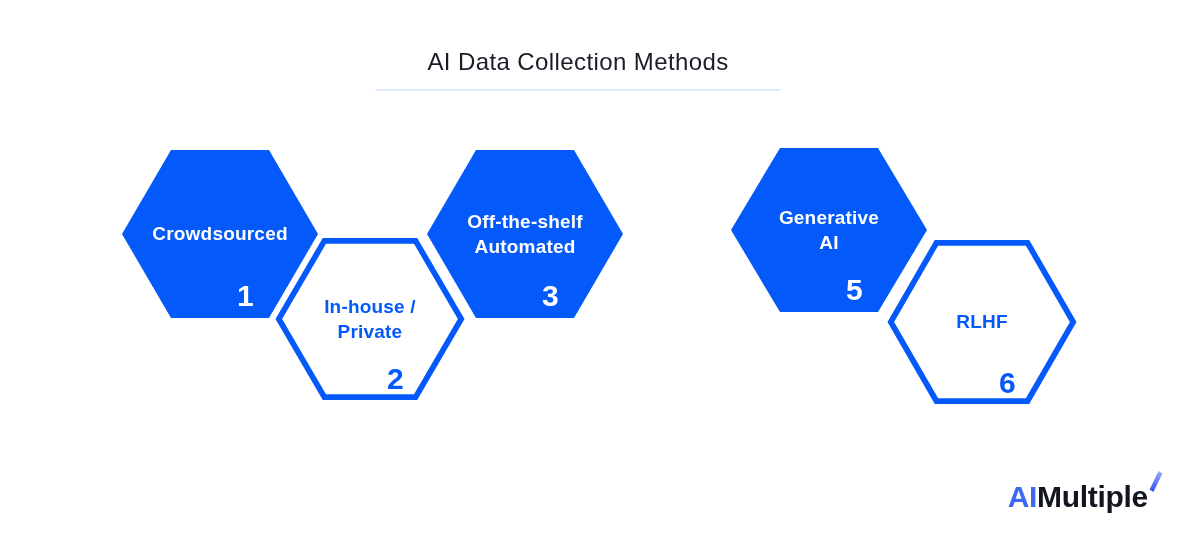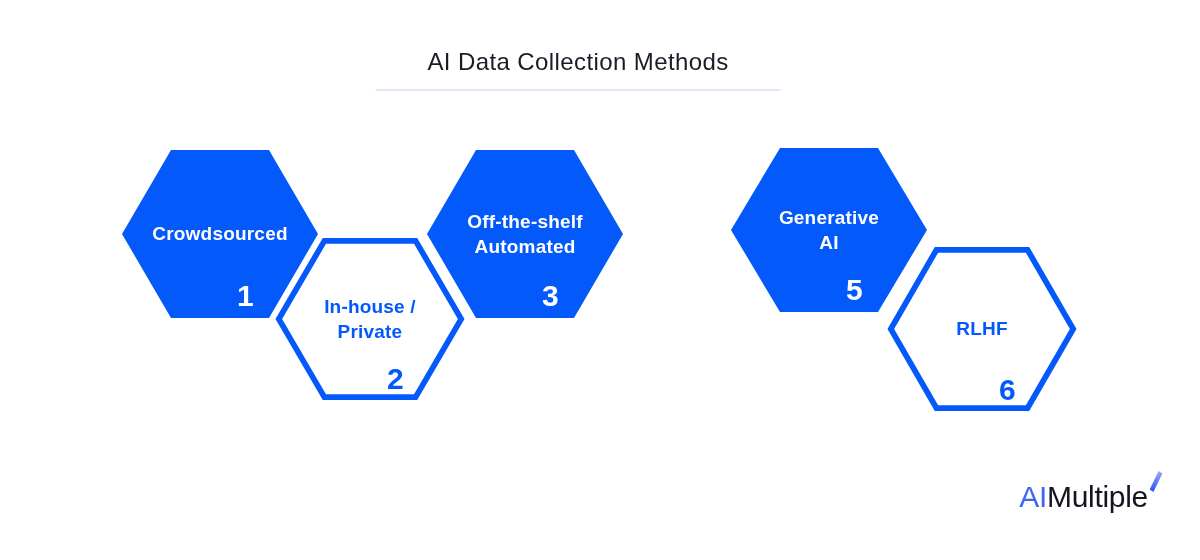--- a/index.html
+++ b/index.html
@@ -87,21 +87,21 @@
     stroke-width: 6;
     stroke-linejoin: miter;
   }
 
   
   .logo {
     position: absolute;
     top: 480px;
     right: 52px;
     font-size: 30px;
-    font-weight: 400;
+    font-weight: 700;
     letter-spacing: -0.3px;
     white-space: nowrap;
     line-height: 1.1;
   }
   .logo-ai { color: #3d68f6; }
   .logo-multiple { color: #13161f; }
   .logo-spark {
     position: absolute;
     top: -9px;
     right: -15px;
@@ -155,21 +155,21 @@
     <svg class="hex-shape" viewBox="0 0 200 170" preserveAspectRatio="none">
       <polygon class="hex-fill" points="50,0 150,0 200,85 150,170 50,170 0,85"></polygon>
     </svg>
     <div class="hex-content">
       <span>Generative</span>
         <span>AI</span>
     </div>
     <div class="hex-number">5</div>
   </div>
 
-  <div class="hex outlined" style="left:887px; top:246px; width:190px; height:166px;">
+  <div class="hex outlined" style="left:887px; top:239px; width:190px; height:166px;">
     <svg class="hex-shape" viewBox="0 0 200 170" preserveAspectRatio="none">
       <polygon class="hex-stroke" points="52,4 148,4 196,85 148,166 52,166 4,85"></polygon>
     </svg>
     <div class="hex-content">
       <span>RLHF</span>
         <span></span>
     </div>
     <div class="hex-number">6</div>
   </div>
 

